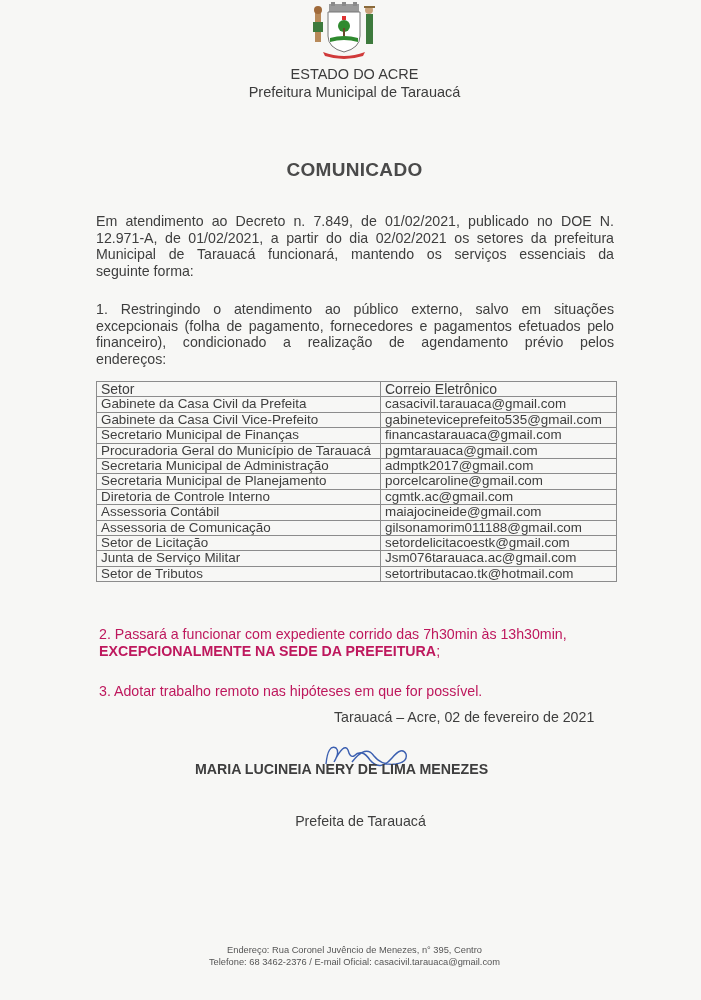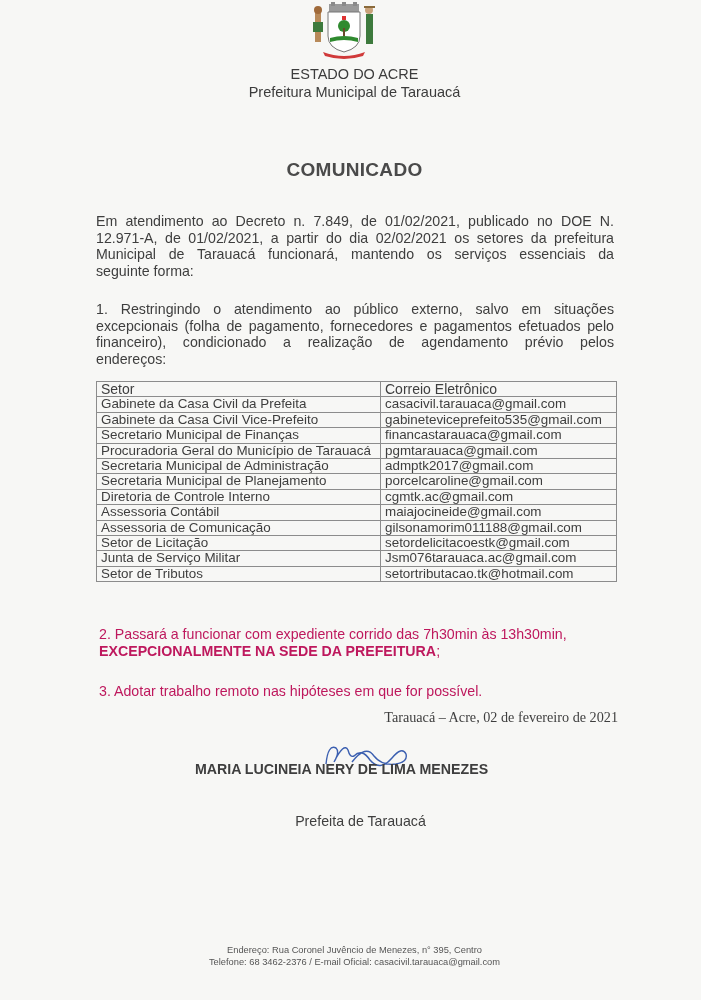--- a/index.html
+++ b/index.html
@@ -19,21 +19,21 @@
     position: absolute; left: 92px; top: 381px; width: 521px;
     border-collapse: collapse; font-size: 13.4px; color: #3e3e3e;
   }
   table.setores th, table.setores td {
     border: 1px solid #8c8c8c; padding: 0 4px; line-height: 14.4px; font-weight: normal;
     vertical-align: middle;
   }
   table.setores th { text-align: left; font-size: 14px; }
   table.setores td.c1 { width: 275px; }
   .item { position: absolute; left: 95px; width: 518px; font-size: 14.2px; line-height: 17px; color: #be185d; }
-  .date { position: absolute; left: 330px; top: 709px; width: 284px; text-align: right; font-size: 14.2px; color: #3e3e3e; font-family: Liberation Serif, serif; }
+  .date { position: absolute; left: 330px; top: 709px; width: 284px; text-align: left; font-size: 14.2px; color: #3e3e3e; }
   .sig-name { position: absolute; left: 0; width: 663px; top: 761px; text-align: center; font-weight: bold; font-size: 14.2px; color: #3e3e3e; padding-left: 12px; box-sizing: border-box; }
   .sig-role { position: absolute; left: 0; width: 701px; top: 781px; text-align: center; font-size: 14.2px; color: #3e3e3e; padding-left: 12px; box-sizing: border-box; margin-top: 32px; }
   .signature { position: absolute; left: 318px; top: 738px; width: 90px; height: 36px; }
   .footer { position: absolute; left: 0; width: 701px; text-align: center; font-size: 9.3px; color: #555; }
 </style>
 </head>
 <body>
 
 <div class="page">
 

